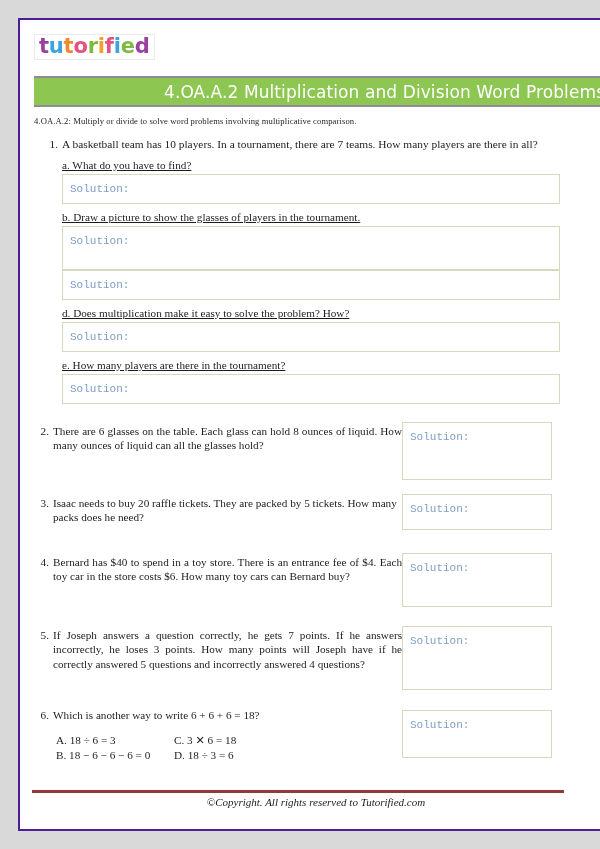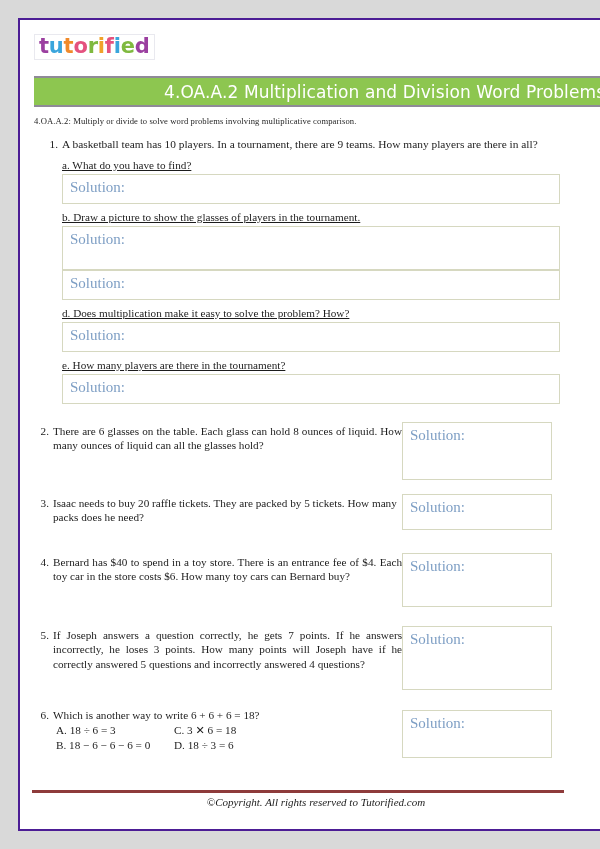--- a/index.html
+++ b/index.html
@@ -118,23 +118,23 @@
 
   .sol-box {
     border: 1px solid #d6d8c0;
     background: #ffffff;
     box-sizing: border-box;
     margin-left: 18px;
     margin-right: 2px;
     padding: 3px 0 0 7px;
   }
   .sol-label {
-    font-size: 15px;
+    font-size: 11px;
     color: #7d9ec4;
-    font-family: Liberation Serif, serif;
+    font-family: Liberation Mono, monospace;
   }
   .sol-a { height: 30px; }
   .sol-b { height: 44px; }
   .sol-c { height: 30px; }
   .sol-d { height: 30px; }
   .sol-e { height: 30px; }
 
   
   .qrow {
     display: flex;
@@ -153,21 +153,21 @@
   .just { text-align: justify; }
   .qrow-right {
     flex: none;
     border: 1px solid #d6d8c0;
     background: #ffffff;
     box-sizing: border-box;
     padding: 3px 0 0 7px;
   }
 
   .opts {
-    margin-top: 1px;
+    margin-top: 11px;
     font-size: 11.2px;
     color: #1c1c1c;
     line-height: 1.28;
   }
   .opt-line { display: flex; padding-left: 22px; }
   .opt-col1 { width: 118px; flex: none; }
   .opt-col2 { flex: 1; }
 
   
   .footer-rule {
@@ -204,21 +204,21 @@
       <div class="ribbon-title">4.OA.A.2 Multiplication and Division Word Problems</div>
     </div>
 
     <div class="standard-line">4.OA.A.2: Multiply or divide to solve word problems involving multiplicative comparison.</div>
 
     <div class="content">
 
       <div class="q1-block">
         <div class="q1-stem">
           <div class="q1-num">1.</div>
-          <div class="q1-text">A basketball team has 10 players. In a tournament, there are 9 teams. How many players are there in all?</div>
+          <div class="q1-text">A basketball team has 10 players. In a tournament, there are 7 teams. How many players are there in all?</div>
         </div>
 
         <div class="sub-label">a. What do you have to find?</div>
         <div class="sol-box sol-a">
           <span class="sol-label">Solution:</span>
         </div>
 
         <div class="sub-label">b. Draw a picture to show the glasses of players in the tournament.</div>
         <div class="sol-box sol-b">
           <span class="sol-label">Solution:</span>

